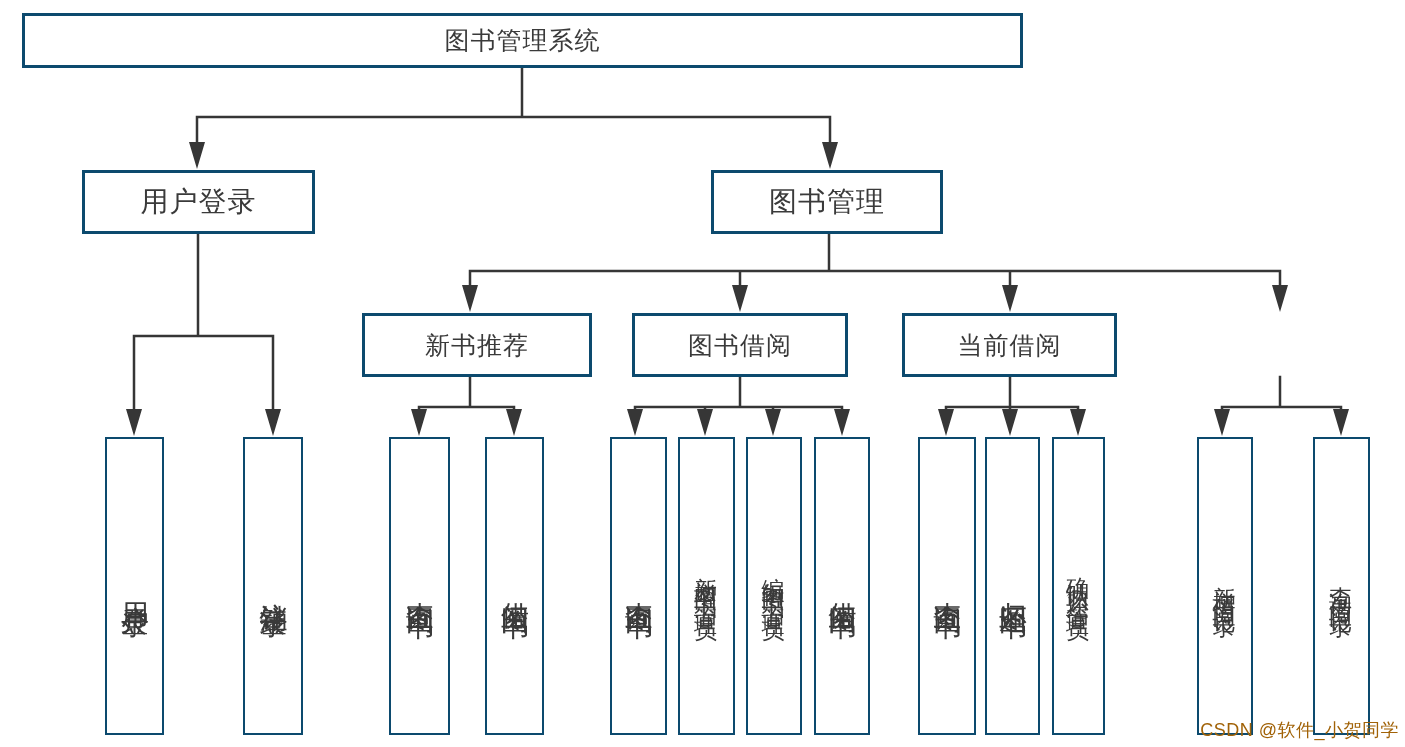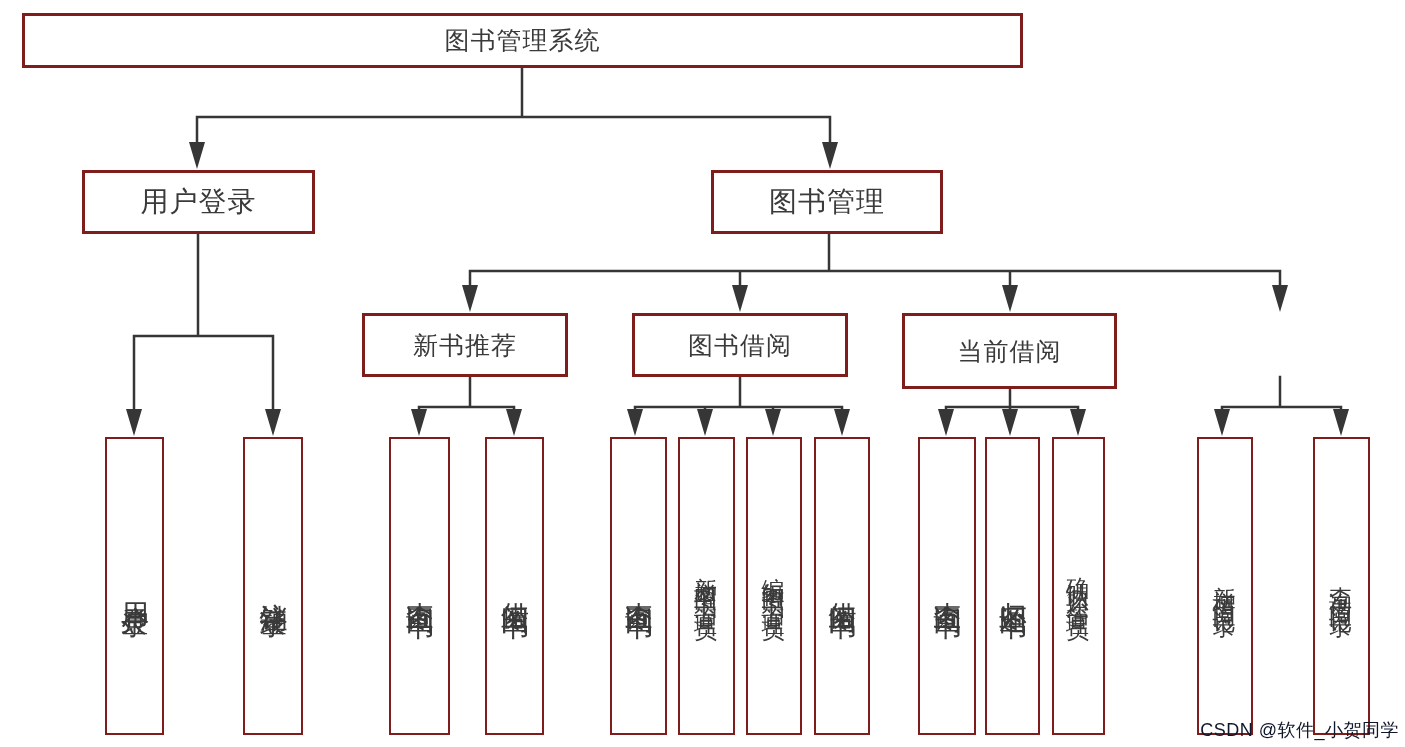--- a/index.html
+++ b/index.html
@@ -14,21 +14,21 @@
   .connectors {
     position: absolute;
     left: 0; top: 0;
     width: 1405px; height: 747px;
     z-index: 0;
   }
   .box {
     position: absolute;
     box-sizing: border-box;
     background: #ffffff;
-    border: 2px solid #7f1d1d;
+    border: 2px solid #0c4a6e;
     display: flex;
     align-items: center;
     justify-content: center;
     color: #3a3a3a;
     z-index: 1;
     text-align: center;
     white-space: nowrap;
   }
   .root  { border-width: 3px; font-size: 25px; letter-spacing: 1px; }
   .lvl2  { border-width: 3px; font-size: 28px; letter-spacing: 1px; }
@@ -44,21 +44,21 @@
   .vbox.small .vtext {
     font-size: 23px;
     letter-spacing: 6px;
   }
   .watermark {
     position: absolute;
     right: 6px;
     top: 718px;
     font-size: 18px;
     letter-spacing: 0.5px;
-    color: #0f172a;
+    color: #a16207;
     z-index: 5;
     white-space: nowrap;
   }
 </style>
 </head>
 <body>
 
 <div class="canvas">
 
   <svg class="connectors" viewBox="0 0 1405 747" xmlns="http://www.w3.org/2000/svg">
@@ -82,23 +82,23 @@
       M635 436 l-8 -27 h16 Z  M705 436 l-8 -27 h16 Z  M773 436 l-8 -27 h16 Z  M842 436 l-8 -27 h16 Z
       M946 436 l-8 -27 h16 Z  M1010 436 l-8 -27 h16 Z  M1078 436 l-8 -27 h16 Z
       M1222 436 l-8 -27 h16 Z M1341 436 l-8 -27 h16 Z"></path>
   </svg>
 
   <div class="box root" style="left:22px; top:13px; width:1001px; height:55px;">图书管理系统</div>
 
   <div class="box lvl2" style="left:82px; top:170px; width:233px; height:64px;">用户登录</div>
   <div class="box lvl2" style="left:711px; top:170px; width:232px; height:64px;">图书管理</div>
 
-  <div class="box lvl3" style="left:362px; top:313px; width:206px; height:64px;">新书推荐</div>
+  <div class="box lvl3" style="left:362px; top:313px; width:230px; height:64px;">新书推荐</div>
   <div class="box lvl3" style="left:632px; top:313px; width:216px; height:64px;">图书借阅</div>
-  <div class="box lvl3" style="left:902px; top:313px; width:215px; height:76px;">当前借阅</div>
+  <div class="box lvl3" style="left:902px; top:313px; width:215px; height:64px;">当前借阅</div>
 
   <div class="box vbox" style="left:105px; top:437px; width:59px; height:298px;">
     <span class="vtext">用户登录</span>
   </div>
   <div class="box vbox" style="left:243px; top:437px; width:60px; height:298px;">
     <span class="vtext">注销登录</span>
   </div>
 
   <div class="box vbox" style="left:389px; top:437px; width:61px; height:298px;">
     <span class="vtext">查询图书</span>

